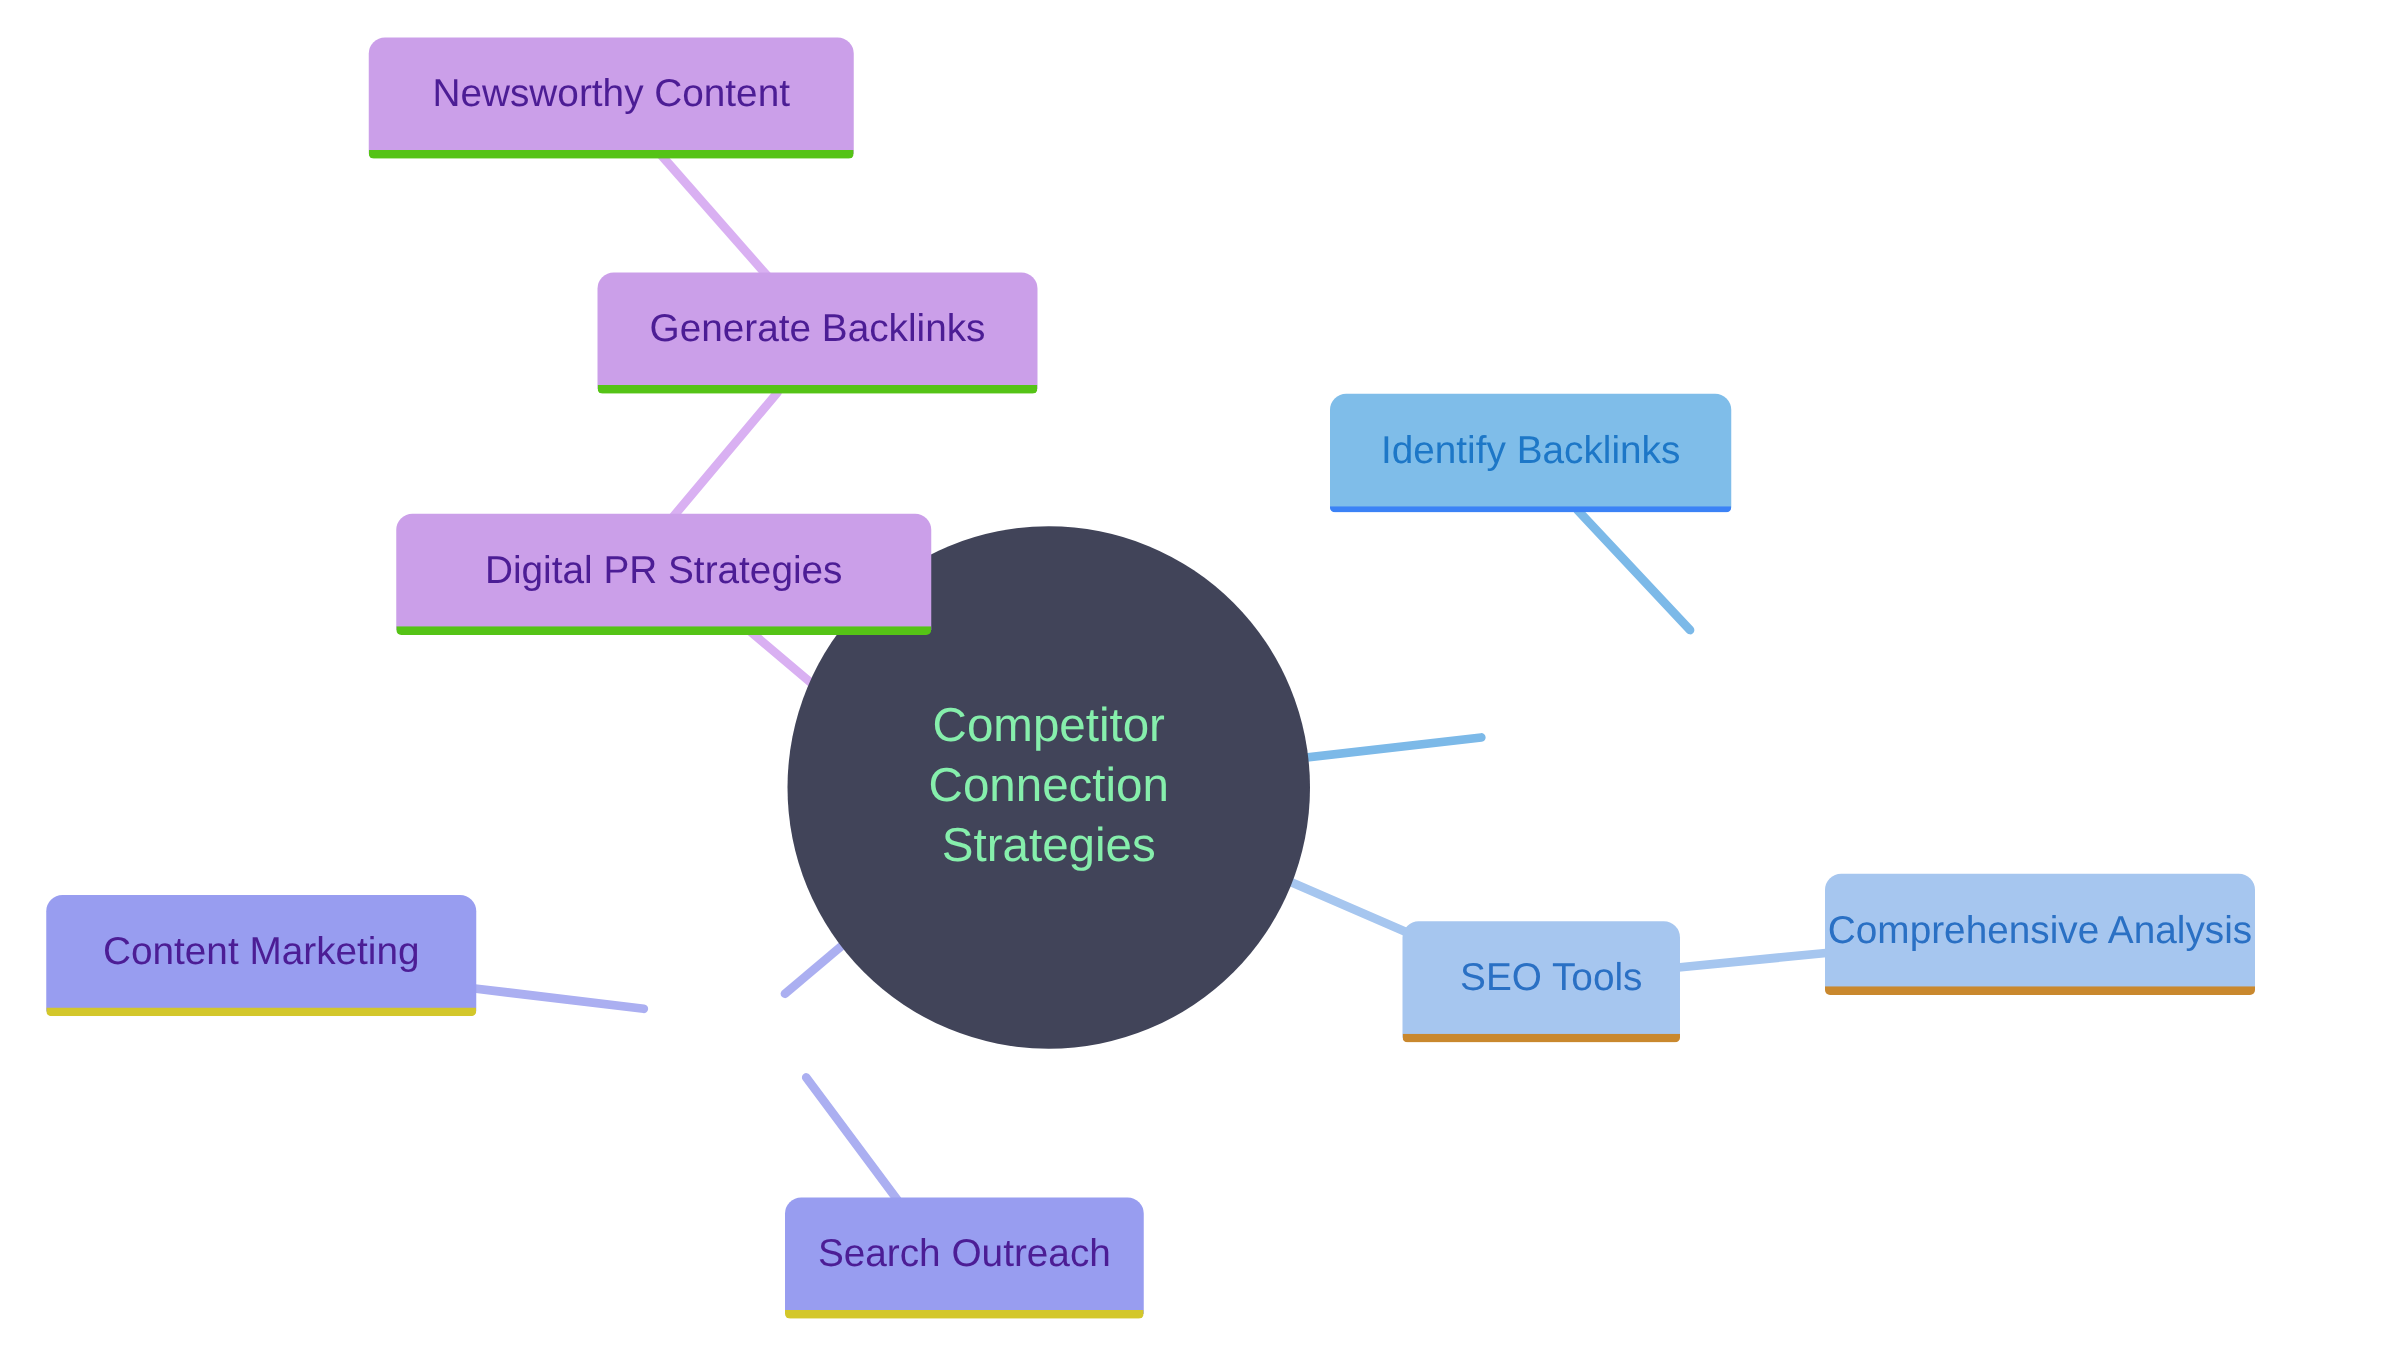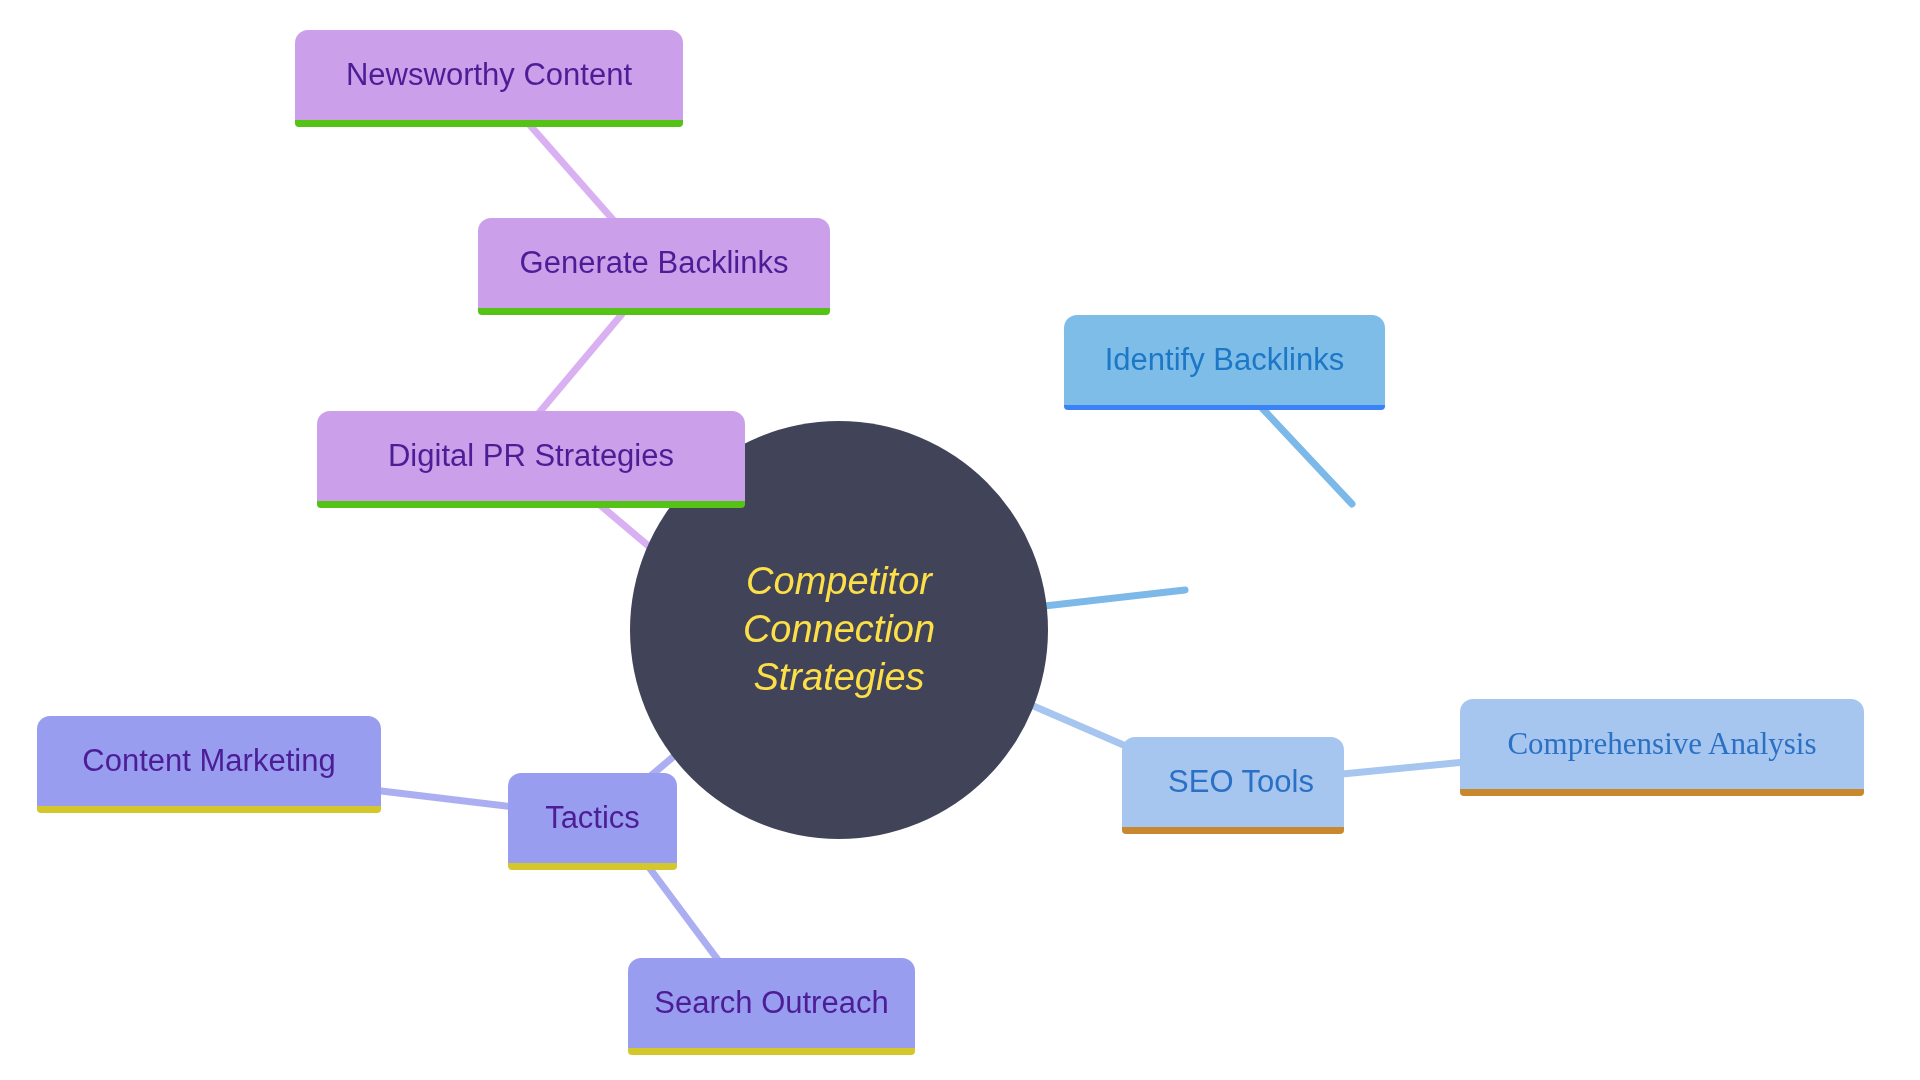--- a/index.html
+++ b/index.html
@@ -28,24 +28,23 @@
     width: 418px; height: 418px;
     border-radius: 50%;
     background: #414459;
     display: flex;
     align-items: center;
     justify-content: center;
   }
   .root-label {
     width: 350px;
     text-align: center;
-    color: #fde047;
+    color: #86efac;
     font-size: 38px;
     line-height: 1.26;
-    font-style: italic;
   }
   .node {
     position: absolute;
     height: 90px;
     display: flex;
     align-items: center;
     justify-content: center;
     border-radius: 13px 13px 4px 4px;
     font-size: 31px;
     white-space: nowrap;
@@ -107,27 +106,24 @@
     <span>Digital PR Strategies</span>
   </div>
 
   <div class="node b-blue" style="left:1064px; top:315px; width:321px;">
     <span>Identify Backlinks</span>
   </div>
 
   <div class="node b-blue2" style="left:1122px; top:737px; width:206px;padding-left:16px;">
     <span>SEO Tools</span>
   </div>
-  <div class="node b-blue2" style="left:1460px; top:699px; width:404px;font-family:Liberation Serif, serif;">
+  <div class="node b-blue2" style="left:1460px; top:699px; width:344px;">
     <span>Comprehensive Analysis</span>
   </div>
 
   <div class="node b-peri" style="left:37px; top:716px; width:344px;">
     <span>Content Marketing</span>
-  </div>
-  <div class="node b-peri" style="left:508px; top:773px; width:169px;">
-    <span>Tactics</span>
   </div>
   <div class="node b-peri" style="left:628px; top:958px; width:287px;">
     <span>Search Outreach</span>
   </div>
 
 </div>
 
 </body></html>

